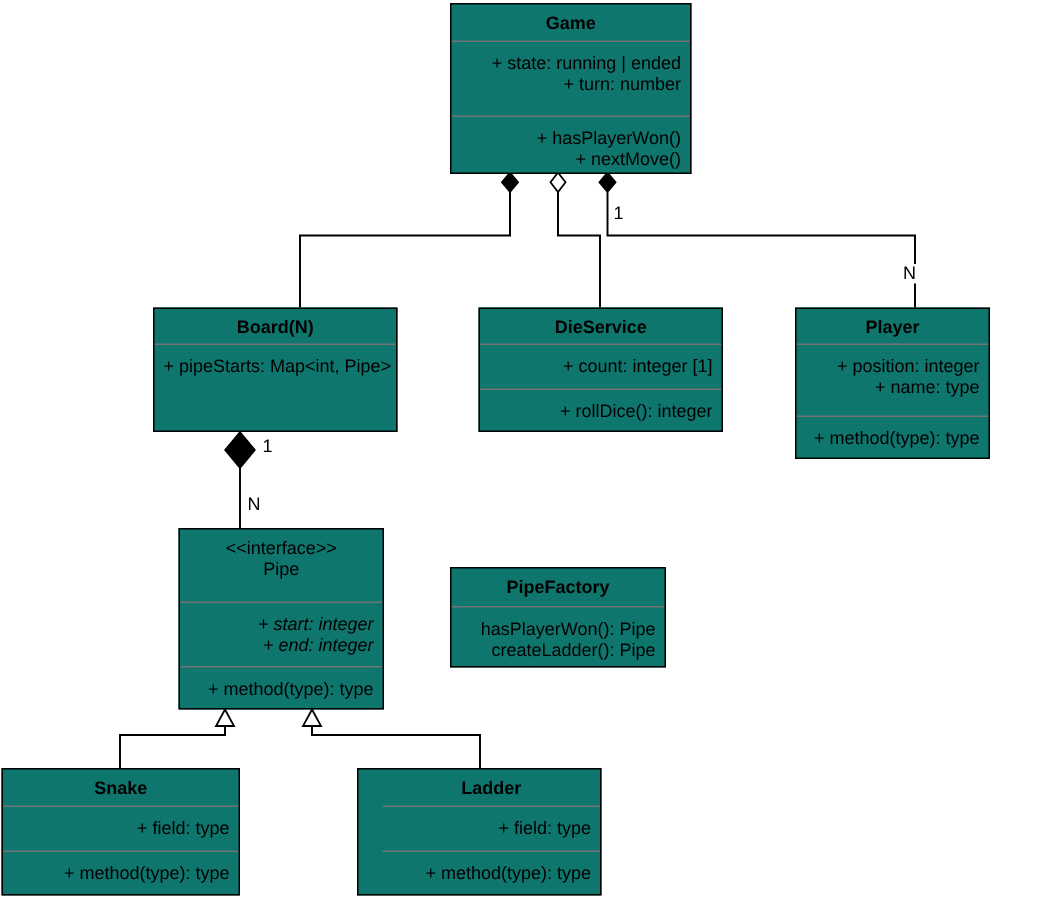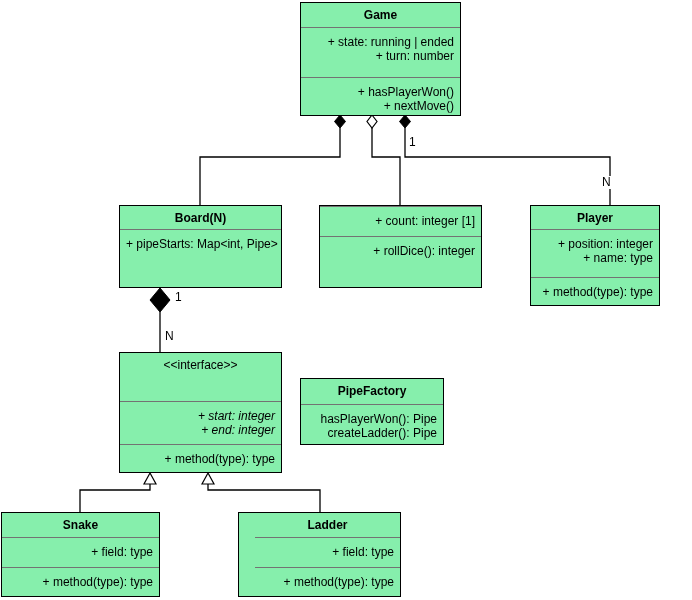--- a/index.html
+++ b/index.html
@@ -7,21 +7,21 @@
     position:relative;
     width:692px;height:600px;
     background:#ffffff;
     font-family:"Liberation Sans",sans-serif;
     color:#000;
     overflow:hidden;
   }
   #wires{position:absolute;left:0;top:0;width:692px;height:600px;}
   .uml-class{
     position:absolute;
-    background:#86efac;
+    background:#0f766e;
     border:1px solid #000;
     box-sizing:border-box;
     font-size:12px;
     overflow:hidden;
   }
   .comp{
     box-sizing:border-box;
     border-top:1px solid #737373;
     padding:7px 6px 0 6px;
     overflow:hidden;
@@ -91,50 +91,52 @@
     <div class="comp" style="height:50px;">
       <div class="line">+ state: running | ended</div>
       <div class="line">+ turn: number</div>
     </div>
     <div class="comp" style="height:40px;">
       <div class="line">+ hasPlayerWon()</div>
       <div class="line">+ nextMove()</div>
     </div>
   </div>
 
-  <div class="uml-class" style="left:119px;top:205px;width:163px;height:83px;">
+  <div class="uml-class" style="left:102px;top:205px;width:163px;height:83px;">
     <div class="comp title" style="height:23px;">Board(N)</div>
     <div class="comp" style="height:30px;">
       <div class="line">+ pipeStarts: Map&lt;int, Pipe&gt;</div>
     </div>
   </div>
 
   <div class="uml-class" style="left:319px;top:205px;width:163px;height:83px;">
+    <div class="comp title" style="height:23px;">DieService</div>
     <div class="comp" style="height:30px;">
       <div class="line">+ count: integer [1]</div>
     </div>
     <div class="comp" style="height:30px;">
       <div class="line">+ rollDice(): integer</div>
     </div>
   </div>
 
   <div class="uml-class" style="left:530px;top:205px;width:130px;height:101px;">
     <div class="comp title" style="height:23px;">Player</div>
     <div class="comp" style="height:48px;">
       <div class="line">+ position: integer</div>
       <div class="line">+ name: type</div>
     </div>
     <div class="comp" style="height:30px;">
       <div class="line">+ method(type): type</div>
     </div>
   </div>
 
-  <div class="uml-class" style="left:119px;top:352px;width:163px;height:121px;">
+  <div class="uml-class" style="left:119px;top:352px;width:137px;height:121px;">
     <div class="comp title regular" style="height:48px;">
       <div class="line">&lt;&lt;interface&gt;&gt;</div>
+      <div class="line">Pipe</div>
     </div>
     <div class="comp" style="height:43px;font-style:italic;">
       <div class="line">+ start: integer</div>
       <div class="line">+ end: integer</div>
     </div>
     <div class="comp" style="height:30px;">
       <div class="line">+ method(type): type</div>
     </div>
   </div>
 

